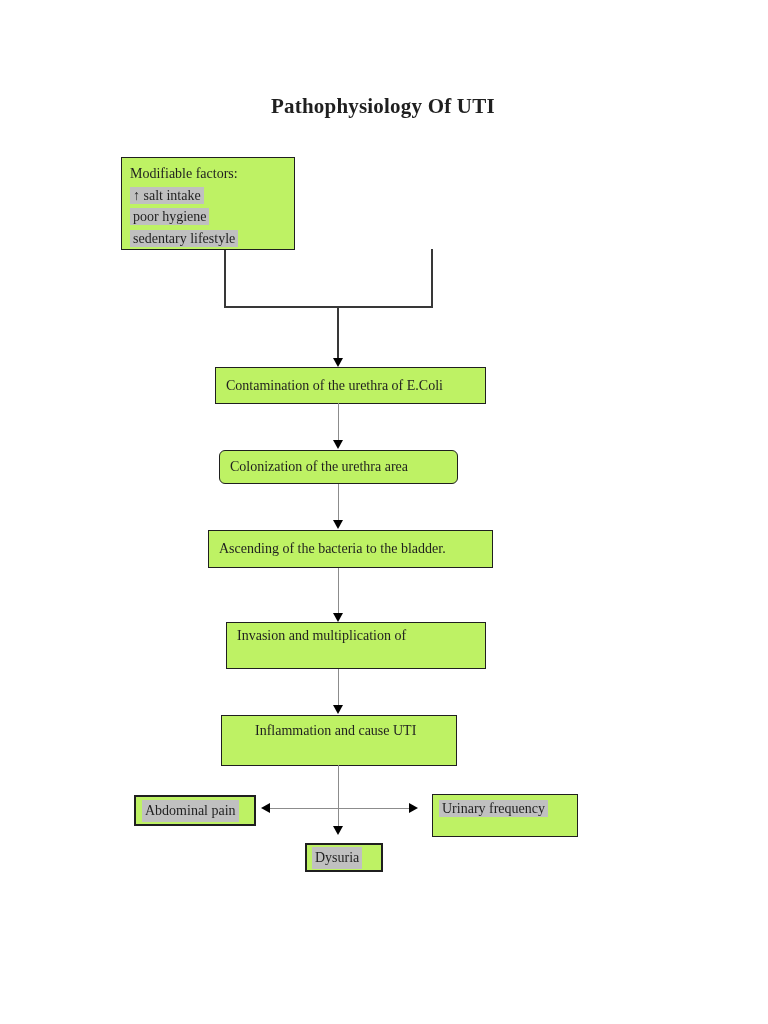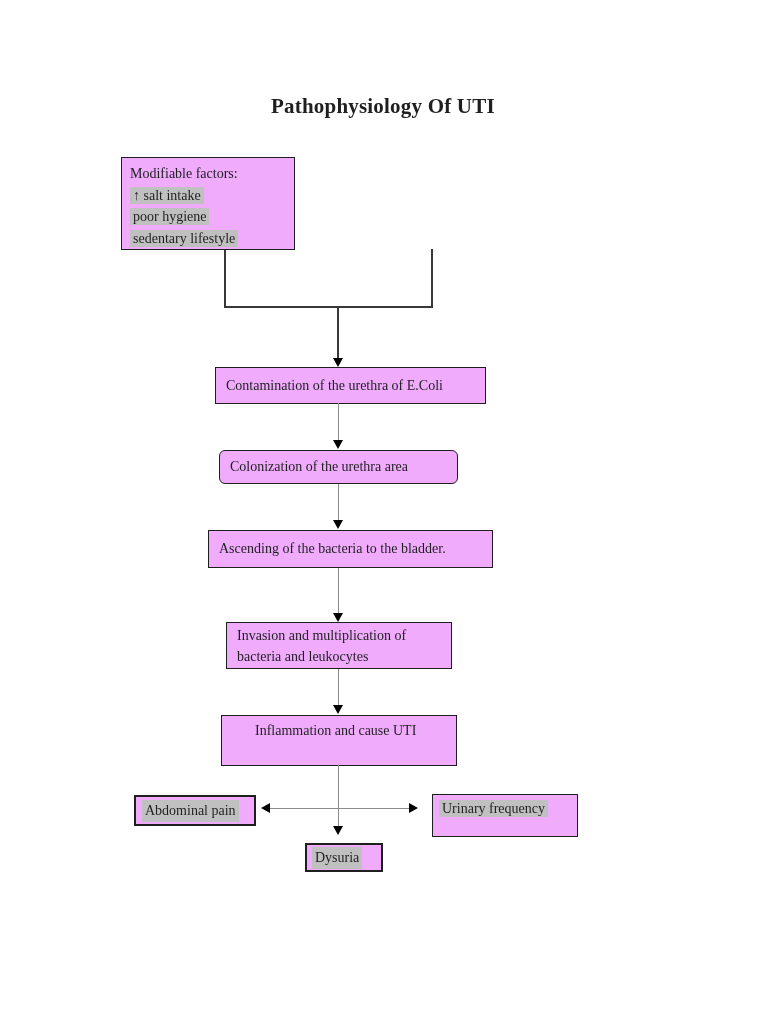--- a/index.html
+++ b/index.html
@@ -6,21 +6,21 @@
   .page{
     position:relative;width:768px;height:1024px;background:#ffffff;
     font-family:"Liberation Serif","DejaVu Serif",serif;color:#1f1f1f;
     overflow:hidden;
   }
   .abs{position:absolute;box-sizing:border-box;}
   .title{
     font-weight:bold;font-size:21px;letter-spacing:.2px;white-space:nowrap;
   }
   .box{
-    position:absolute;box-sizing:border-box;background:#f0abfc;
+    position:absolute;box-sizing:border-box;background:#bef264;
     border:1px solid #1f1f1f;font-size:14px;line-height:20px;
   }
   .factor-box{padding:5px 8px 0 8px;line-height:21.5px;}
   .flow-center{display:flex;align-items:center;padding-left:10px;}
   .flow-top{padding:5px 0 0 10px;}
   .thick{border-width:2px;}
   .hl{background:#c0c0c0;padding:1px 3px;}
   .vline-dark{position:absolute;width:2px;background:#383838;}
   .hline-dark{position:absolute;height:2px;background:#383838;}
   .vline-light{position:absolute;width:1px;background:#8c8c8c;}
@@ -76,23 +76,22 @@
   <div class="vline-light" style="left:338px;top:484px;height:36px;"></div>
   <div class="arr-down" style="left:333px;top:520px;"></div>
 
   <div class="box flow-center" style="left:208px;top:530px;width:285px;height:38px;">
     <span>Ascending of the bacteria to the bladder.</span>
   </div>
 
   <div class="vline-light" style="left:338px;top:568px;height:45px;"></div>
   <div class="arr-down" style="left:333px;top:613px;"></div>
 
-  <div class="box" style="left:226px;top:622px;width:226px;height:47px;padding:3px 0 0 10px;line-height:20.5px;">
+  <div class="box" style="left:226px;top:622px;width:260px;height:47px;padding:3px 0 0 10px;line-height:20.5px;">
     <div>Invasion and multiplication of</div>
-    <div>bacteria and leukocytes</div>
   </div>
 
   <div class="vline-light" style="left:338px;top:669px;height:36px;"></div>
   <div class="arr-down" style="left:333px;top:705px;"></div>
 
   <div class="box flow-top" style="left:221px;top:715px;width:236px;height:51px;padding-left:33px;">
     <span>Inflammation and cause UTI</span>
   </div>
 
   <div class="vline-light" style="left:338px;top:765px;height:43px;"></div>

